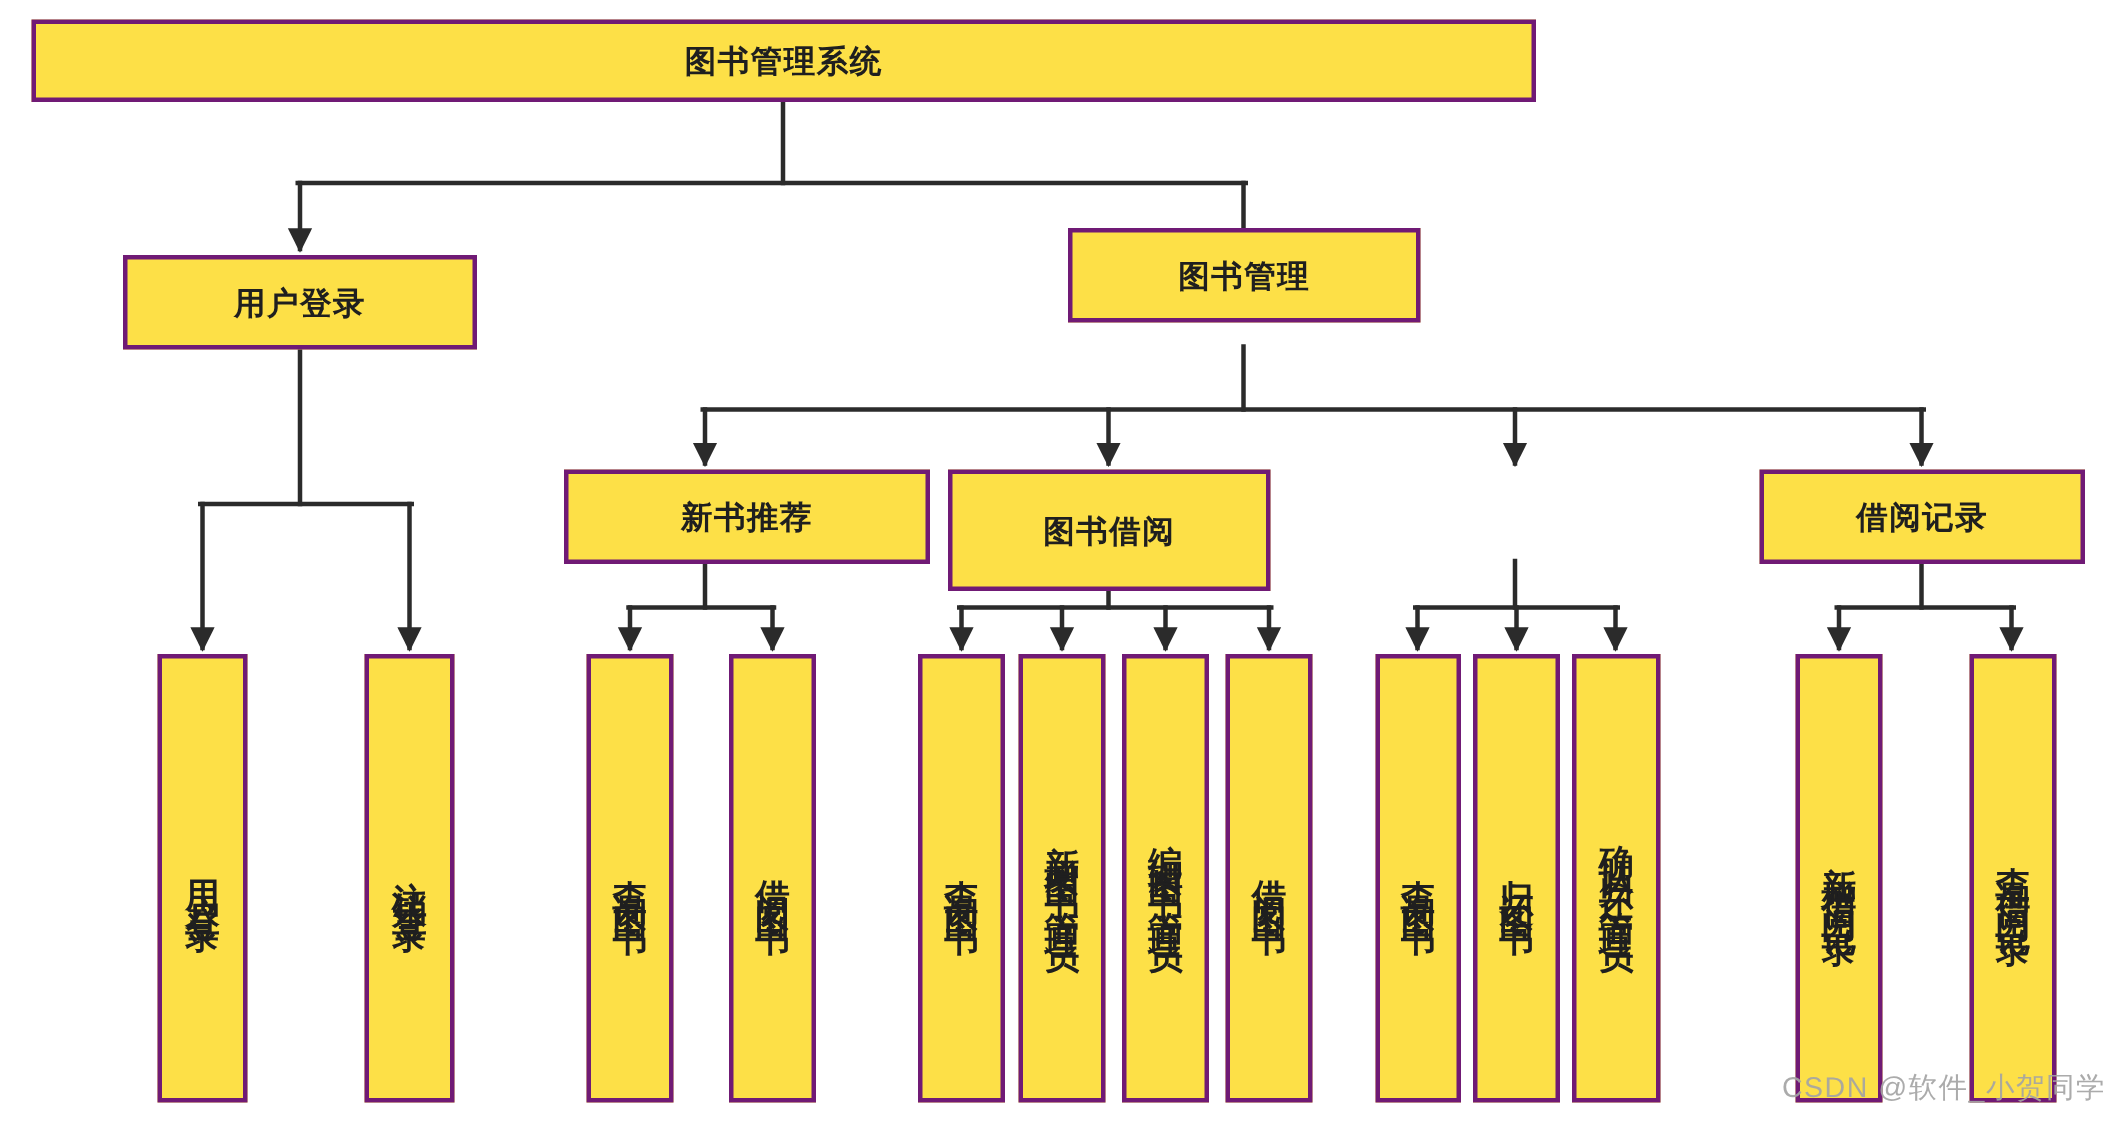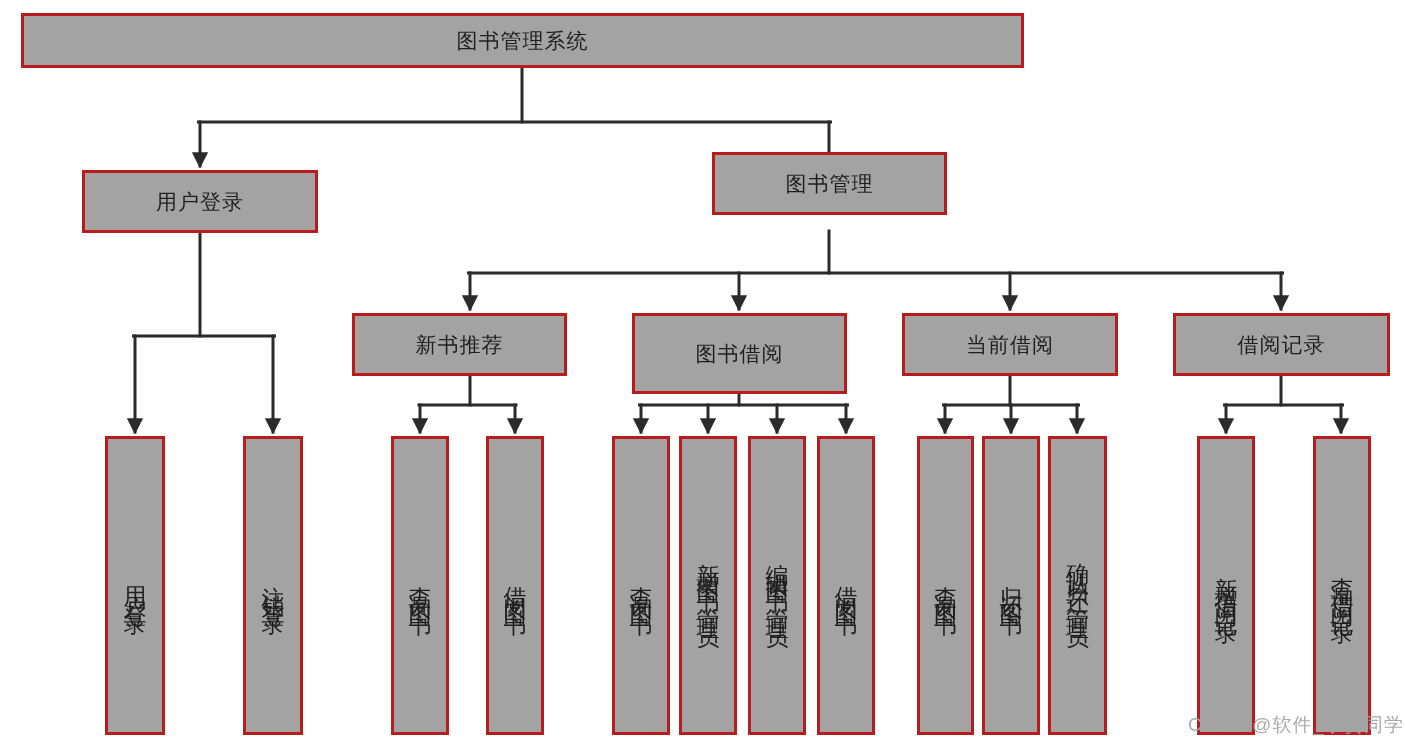--- a/index.html
+++ b/index.html
@@ -2,23 +2,24 @@
 <html><head>
 <meta charset="utf-8">
 <style>
   html,body{margin:0;padding:0;background:#ffffff;}
   .canvas{
     position:relative;width:1405px;height:747px;background:#ffffff;overflow:hidden;
     font-family:"Liberation Sans","DejaVu Sans",sans-serif;color:#1f1f1f;
   }
   .edges{position:absolute;left:0;top:0;width:1405px;height:747px;z-index:1;}
   .node{
-    position:absolute;box-sizing:border-box;background:#a3a3a3;
-    border:3px solid #b91c1c;display:flex;align-items:center;justify-content:center;
+    position:absolute;box-sizing:border-box;background:#fde047;
+    border:3px solid #701a75;display:flex;align-items:center;justify-content:center;
     z-index:2;
+    font-weight:bold;
   }
   .hnode{font-size:21px;letter-spacing:1px;}
   .vnode{
     writing-mode:vertical-rl;text-orientation:upright;
     font-size:23px;letter-spacing:9px;line-height:1;
   }
   .watermark{
     position:absolute;z-index:5;font-size:19px;letter-spacing:1px;
     color:rgba(164,164,164,0.92);white-space:nowrap;
   }
@@ -76,23 +77,22 @@
       <line x1="1226" y1="405" x2="1226" y2="432" marker-end="url(#arrow)"></line>
       <line x1="1341" y1="405" x2="1341" y2="432" marker-end="url(#arrow)"></line>
     </g>
   </svg>
 
   <div class="node hnode" style="left:21px;top:13px;width:1003px;height:55px">图书管理系统</div>
 
   <div class="node hnode" style="left:82px;top:170px;width:236px;height:63px">用户登录</div>
   <div class="node hnode" style="left:712px;top:152px;width:235px;height:63px">图书管理</div>
 
-  <div class="node hnode" style="left:352px;top:313px;width:215px;height:63px">新书推荐</div>
+  <div class="node hnode" style="left:376px;top:313px;width:244px;height:63px">新书推荐</div>
   <div class="node hnode" style="left:632px;top:313px;width:215px;height:81px">图书借阅</div>
-  <div class="node hnode" style="left:902px;top:313px;width:216px;height:63px">当前借阅</div>
   <div class="node hnode" style="left:1173px;top:313px;width:217px;height:63px">借阅记录</div>
 
   <div class="node vnode" style="left:105px;top:436px;width:60px;height:299px">用户登录</div>
   <div class="node vnode" style="left:243px;top:436px;width:60px;height:299px">注销登录</div>
 
   <div class="node vnode" style="left:391px;top:436px;width:58px;height:299px">查询图书</div>
   <div class="node vnode" style="left:486px;top:436px;width:58px;height:299px">借阅图书</div>
 
   <div class="node vnode" style="left:612px;top:436px;width:58px;height:299px">查询图书</div>
   <div class="node vnode" style="left:679px;top:436px;width:58px;height:299px">新增图书（管理员）</div>

